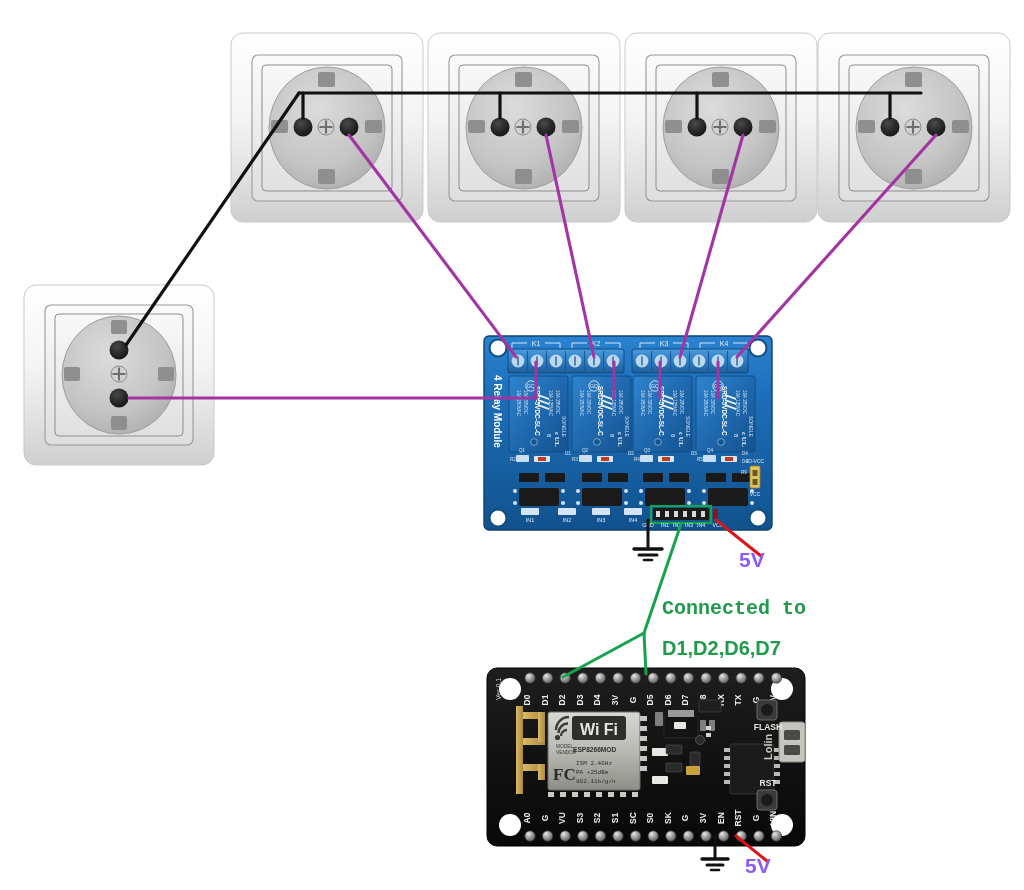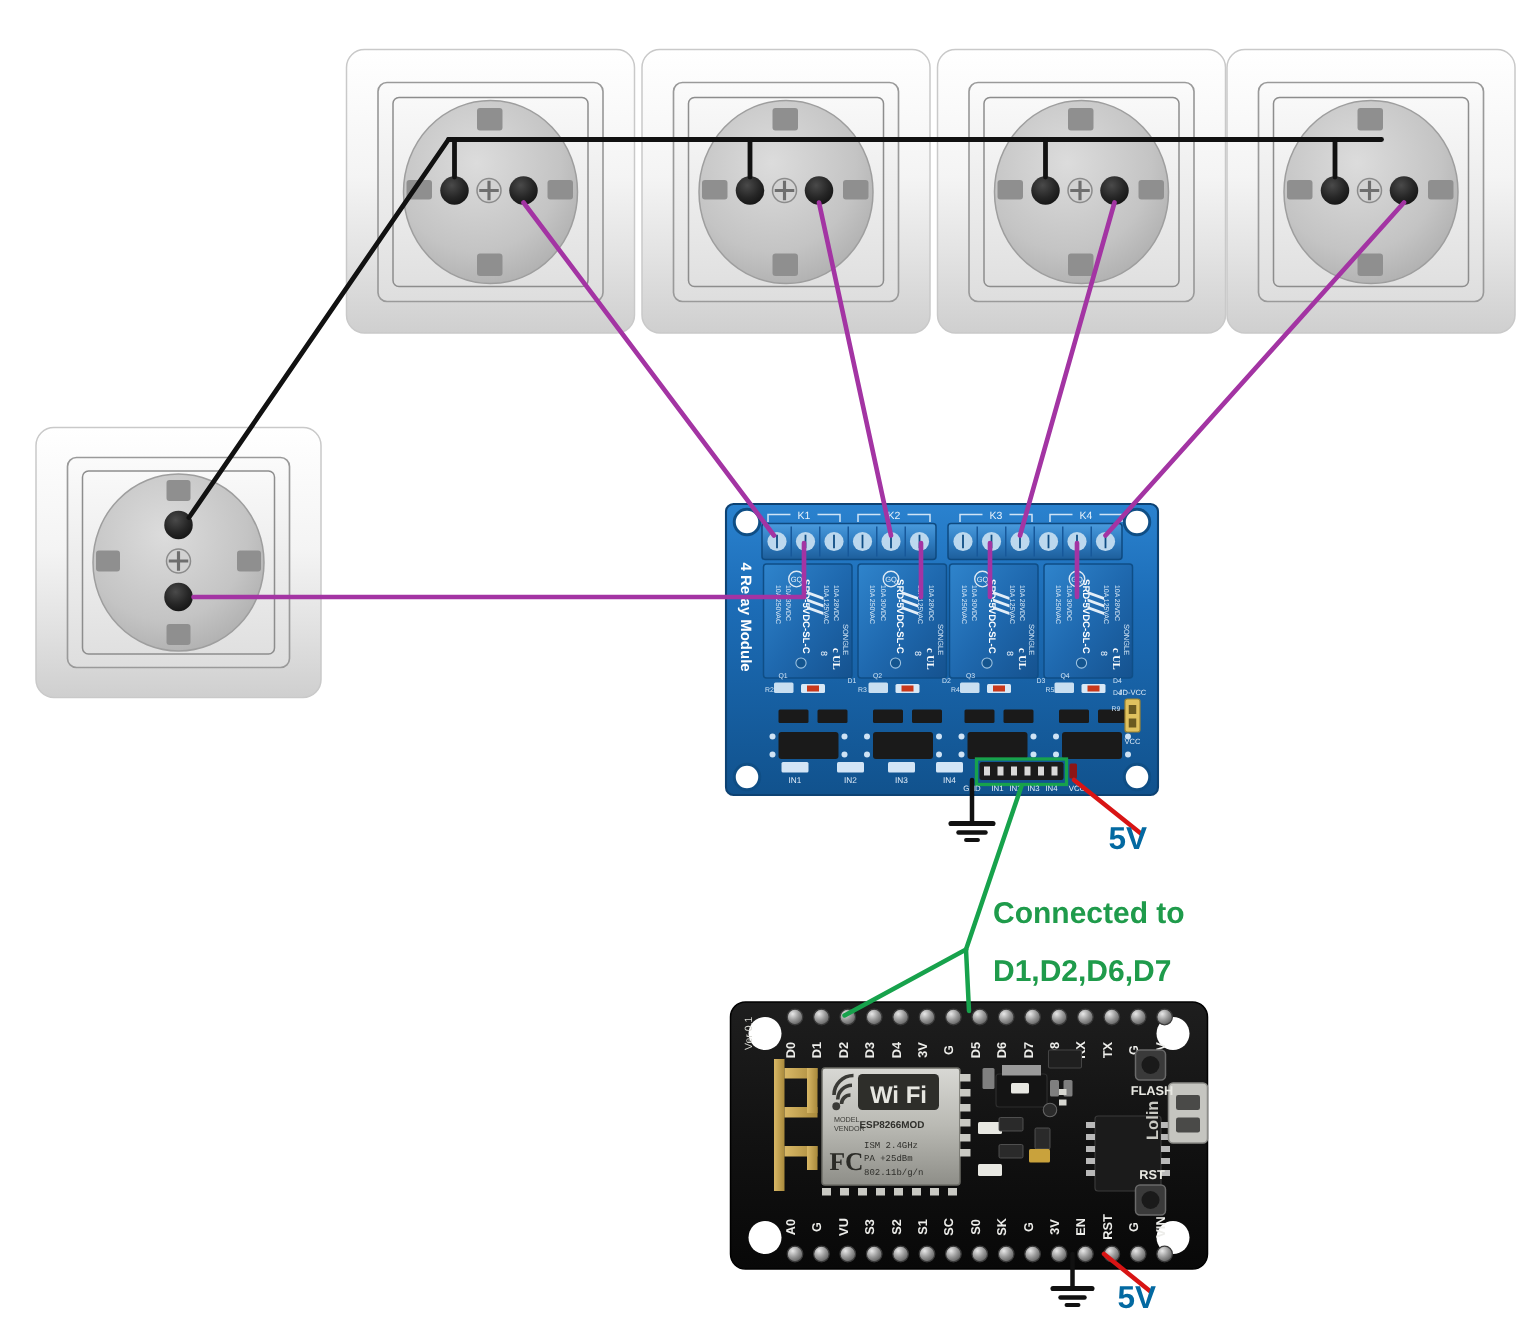--- a/index.html
+++ b/index.html
@@ -2,21 +2,21 @@
 <html><head>
 <meta charset="utf-8">
 <title>Relay Wiring Diagram</title>
 <style>
   html,body{margin:0;padding:0;background:#ffffff;}
   body{width:1024px;height:890px;position:relative;overflow:hidden;
        font-family:"Liberation Sans", sans-serif;}
   #stage{position:absolute;left:0;top:0;width:1024px;height:890px;}
   svg#diagram{position:absolute;left:0;top:0;width:1024px;height:890px;}
   .lbl{position:absolute;font-weight:bold;white-space:pre;}
-  .lbl-5v{color:#0369a1;font-size:21px;}
+  .lbl-5v{color:#8b5cf6;font-size:21px;}
   .lbl-green{color:#1f9b4b;font-size:20px;line-height:24px;}
 </style>
 </head>
 <body>
 
 <div id="stage">
 
 <svg id="diagram" viewBox="0 0 1024 890">
   <defs>
     <linearGradient id="gPlateH" x1="0" y1="0" x2="0" y2="1">
@@ -671,16 +671,16 @@
   </g>
   <g fill="none" stroke="#d81414" stroke-width="3" stroke-linecap="round">
     <path d="M736 836 L767 861"></path>
   </g>
 </svg>
 
 <div class="lbl lbl-5v" style="left:739px;top:548px;">5V</div>
 
 <div class="lbl lbl-5v" style="left:745px;top:854px;">5V</div>
 
-<div class="lbl lbl-green" style="left:662px;top:597px;">Connected to</div>
+<div class="lbl lbl-green" style="left:662px;top:597px;font-family:Liberation Mono, monospace;">Connected to</div>
 <div class="lbl lbl-green" style="left:662px;top:636px;">D1,D2,D6,D7</div>
 
 </div>
 
 </body></html>

